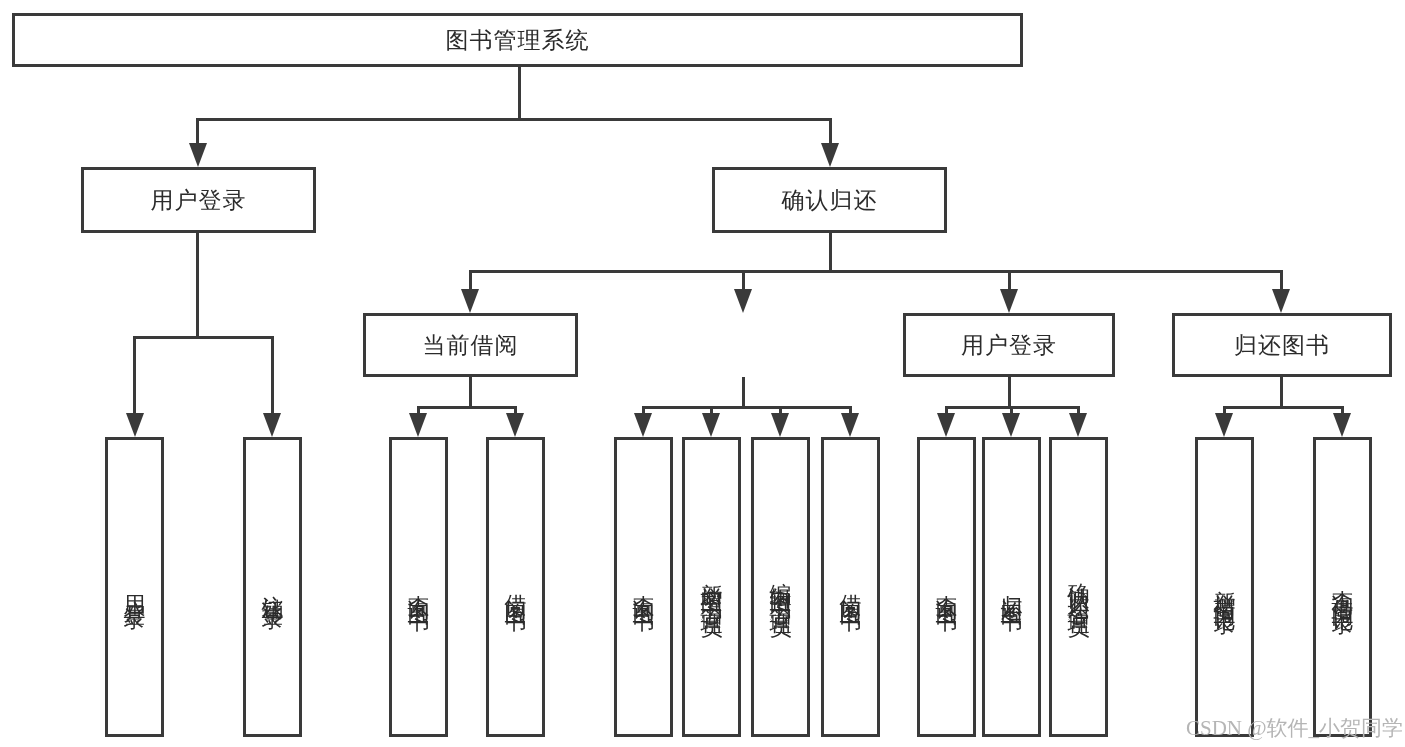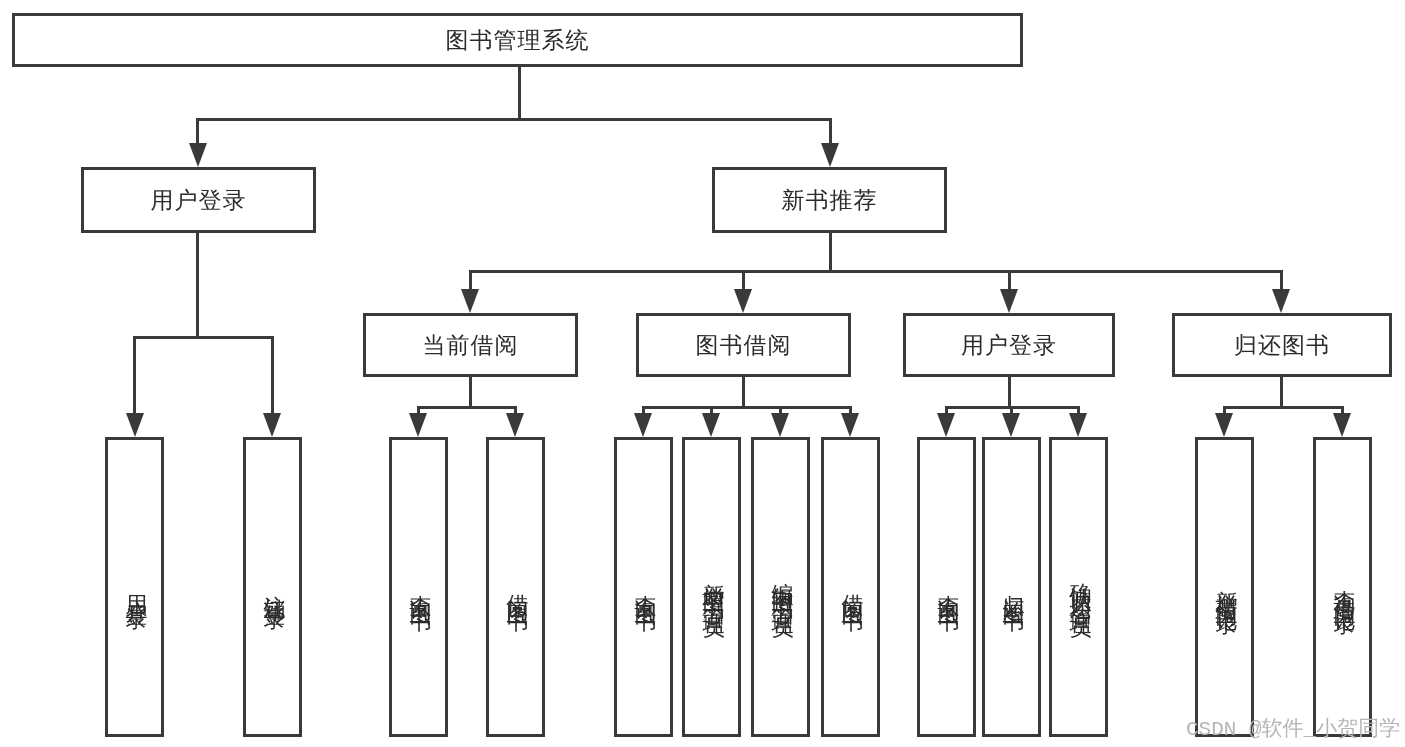--- a/index.html
+++ b/index.html
@@ -7,21 +7,21 @@
     --text:#2b2b2b;
     --wm:#b5b5b5;
     --bg:#ffffff;
   }
   html,body{margin:0;padding:0;background:var(--bg);}
   .canvas{
     position:relative;
     width:1405px;height:747px;
     background:var(--bg);
     overflow:hidden;
-    font-family:Liberation Mono, monospace;
+    font-family:Liberation Serif, serif;
   }
   
   .vl{position:absolute;width:3px;background:var(--line);z-index:1;}
   .hl{position:absolute;height:3px;background:var(--line);z-index:1;}
   .arr{
     position:absolute;width:0;height:0;z-index:1;
     border-left:9px solid transparent;
     border-right:9px solid transparent;
     border-top:24px solid var(--line);
   }
@@ -119,28 +119,25 @@
   <div class="arr" style="left:1333px;top:413px"></div>
 
   <div class="node" style="left:12px;top:13px;width:1011px;height:54px">
     <span>图书管理系统</span>
   </div>
 
   <div class="node" style="left:81px;top:167px;width:235px;height:66px">
     <span>用户登录</span>
   </div>
   <div class="node" style="left:712px;top:167px;width:235px;height:66px">
-    <span>新书推荐</span>
+    <span>确认归还</span>
   </div>
 
   <div class="node" style="left:363px;top:313px;width:215px;height:64px">
     <span>当前借阅</span>
-  </div>
-  <div class="node" style="left:636px;top:313px;width:215px;height:64px">
-    <span>图书借阅</span>
   </div>
   <div class="node" style="left:903px;top:313px;width:212px;height:64px">
     <span>用户登录</span>
   </div>
   <div class="node" style="left:1172px;top:313px;width:220px;height:64px">
     <span>归还图书</span>
   </div>
 
   <div class="node vnode" style="left:105px;top:437px;width:59px;height:300px">
     <span>用户登录</span>

